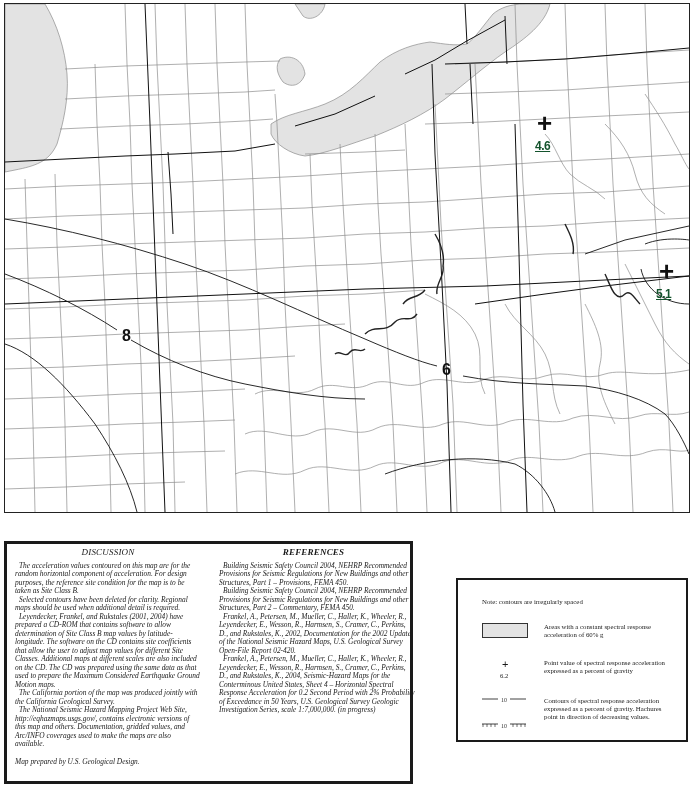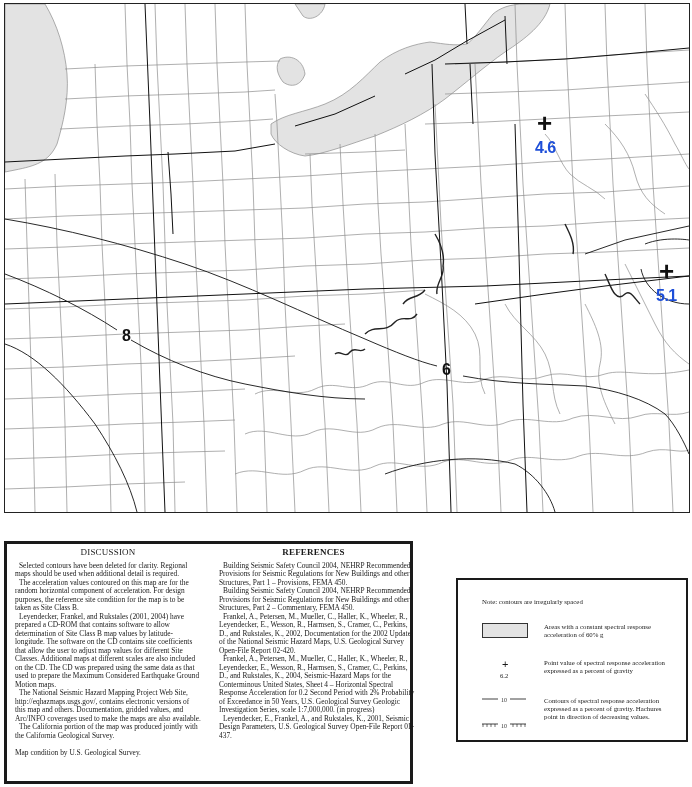--- a/index.html
+++ b/index.html
@@ -6,24 +6,24 @@
   body { width: 692px; height: 787px; position: relative; overflow: hidden;
          font-family: "Liberation Serif", serif; color: #1a1a1a; }
   .map { position: absolute; left: 4px; top: 3px; width: 684px; height: 508px;
          border: 1px solid #222; background: #fff; overflow: hidden; }
   .map svg { position: absolute; left: 0; top: 0; }
   .map-label { position: absolute; font-family: "Liberation Sans", sans-serif;
                font-weight: bold; font-size: 16px; color: #111; line-height: 1; }
   .pt-cross { position: absolute; font-family: "Liberation Sans", sans-serif;
               font-size: 26px; font-weight: bold; color: #111; line-height: 1; }
   .pt-val { position: absolute; font-family: "Liberation Sans", sans-serif;
-            font-weight: bold; font-size: 16px; color: #1d4ed8; line-height: 1; letter-spacing: -0.5px; }
+            font-weight: bold; font-size: 12px; color: #14532d; line-height: 1; letter-spacing: -0.5px; text-decoration: underline; }
 
   .disc-box { position: absolute; left: 4px; top: 541px; width: 403px; height: 237px;
-              border: 3px solid #1a1a1a; background: #fff; }
+              border: 3px solid #1a1a1a; background: #fff; font-style: italic; }
   .col { position: absolute; top: 4px; font-size: 7.4px; line-height: 8.5px; }
   .col-left { left: 8px; width: 186px; }
   .col-right { left: 204px; width: 205px; }
   .col h3 { margin: 0 0 5px 0; font-size: 9px; text-align: center; font-weight: normal; letter-spacing: 0.2px; }
   .col-right h3 { font-weight: bold; }
   .col p { margin: 0; text-indent: 4px; }
   .col p.gap { margin-top: 9px; text-indent: 0; }
   .ref { padding-left: 8px; text-indent: -8px; margin: 0; }
 
   .legend-box { position: absolute; left: 456px; top: 578px; width: 228px; height: 160px;
@@ -149,34 +149,33 @@
 
   <span class="pt-cross" style="left:532px; top:106px;">+</span>
   <span class="pt-val" style="left:530px; top:136px;">4.6</span>
   <span class="pt-cross" style="left:654px; top:254px;">+</span>
   <span class="pt-val" style="left:651px; top:284px;">5.1</span>
 </div>
 
 <div class="disc-box">
   <div class="col col-left">
     <h3>DISCUSSION</h3>
+    <p>The acceleration values contoured on this map are for the random horizontal component of acceleration. For design purposes, the reference site condition for the map is to be taken as Site Class B.</p>
     <p>Selected contours have been deleted for clarity. Regional maps should be used when additional detail is required.</p>
-    <p>The acceleration values contoured on this map are for the random horizontal component of acceleration. For design purposes, the reference site condition for the map is to be taken as Site Class B.</p>
     <p>Leyendecker, Frankel, and Rukstales (2001, 2004) have prepared a CD-ROM that contains software to allow determination of Site Class B map values by latitude-longitude. The software on the CD contains site coefficients that allow the user to adjust map values for different Site Classes. Additional maps at different scales are also included on the CD. The CD was prepared using the same data as that used to prepare the Maximum Considered Earthquake Ground Motion maps.</p>
+    <p>The California portion of the map was produced jointly with the California Geological Survey.</p>
     <p>The National Seismic Hazard Mapping Project Web Site, http://eqhazmaps.usgs.gov/, contains electronic versions of this map and others. Documentation, gridded values, and Arc/INFO coverages used to make the maps are also available.</p>
-    <p>The California portion of the map was produced jointly with the California Geological Survey.</p>
-    <p class="gap">Map condition by U.S. Geological Survey.</p>
+    <p class="gap">Map prepared by U.S. Geological Design.</p>
   </div>
   <div class="col col-right">
     <h3>REFERENCES</h3>
     <p class="ref">Building Seismic Safety Council 2004, NEHRP Recommended Provisions for Seismic Regulations for New Buildings and other Structures, Part 1 – Provisions, FEMA 450.</p>
     <p class="ref">Building Seismic Safety Council 2004, NEHRP Recommended Provisions for Seismic Regulations for New Buildings and other Structures, Part 2 – Commentary, FEMA 450.</p>
     <p class="ref">Frankel, A., Petersen, M., Mueller, C., Haller, K., Wheeler, R., Leyendecker, E., Wesson, R., Harmsen, S., Cramer, C., Perkins, D., and Rukstales, K., 2002, Documentation for the 2002 Update of the National Seismic Hazard Maps, U.S. Geological Survey Open-File Report 02-420.</p>
     <p class="ref">Frankel, A., Petersen, M., Mueller, C., Haller, K., Wheeler, R., Leyendecker, E., Wesson, R., Harmsen, S., Cramer, C., Perkins, D., and Rukstales, K., 2004, Seismic-Hazard Maps for the Conterminous United States, Sheet 4 – Horizontal Spectral Response Acceleration for 0.2 Second Period with 2% Probability of Exceedance in 50 Years, U.S. Geological Survey Geologic Investigation Series, scale 1:7,000,000. (in progress)</p>
-    <p class="ref">Leyendecker, E., Frankel, A., and Rukstales, K., 2001, Seismic Design Parameters, U.S. Geological Survey Open-File Report 01-437.</p>
   </div>
 </div>
 
 <div class="legend-box">
   <div class="legend-note">Note:  contours are irregularly spaced</div>
 
   <div class="lg-swatch"></div>
   <div class="lg-text" style="top:43px;">Areas with a constant spectral response acceleration of 60% g</div>
 
   <div class="lg-cross">+</div>

